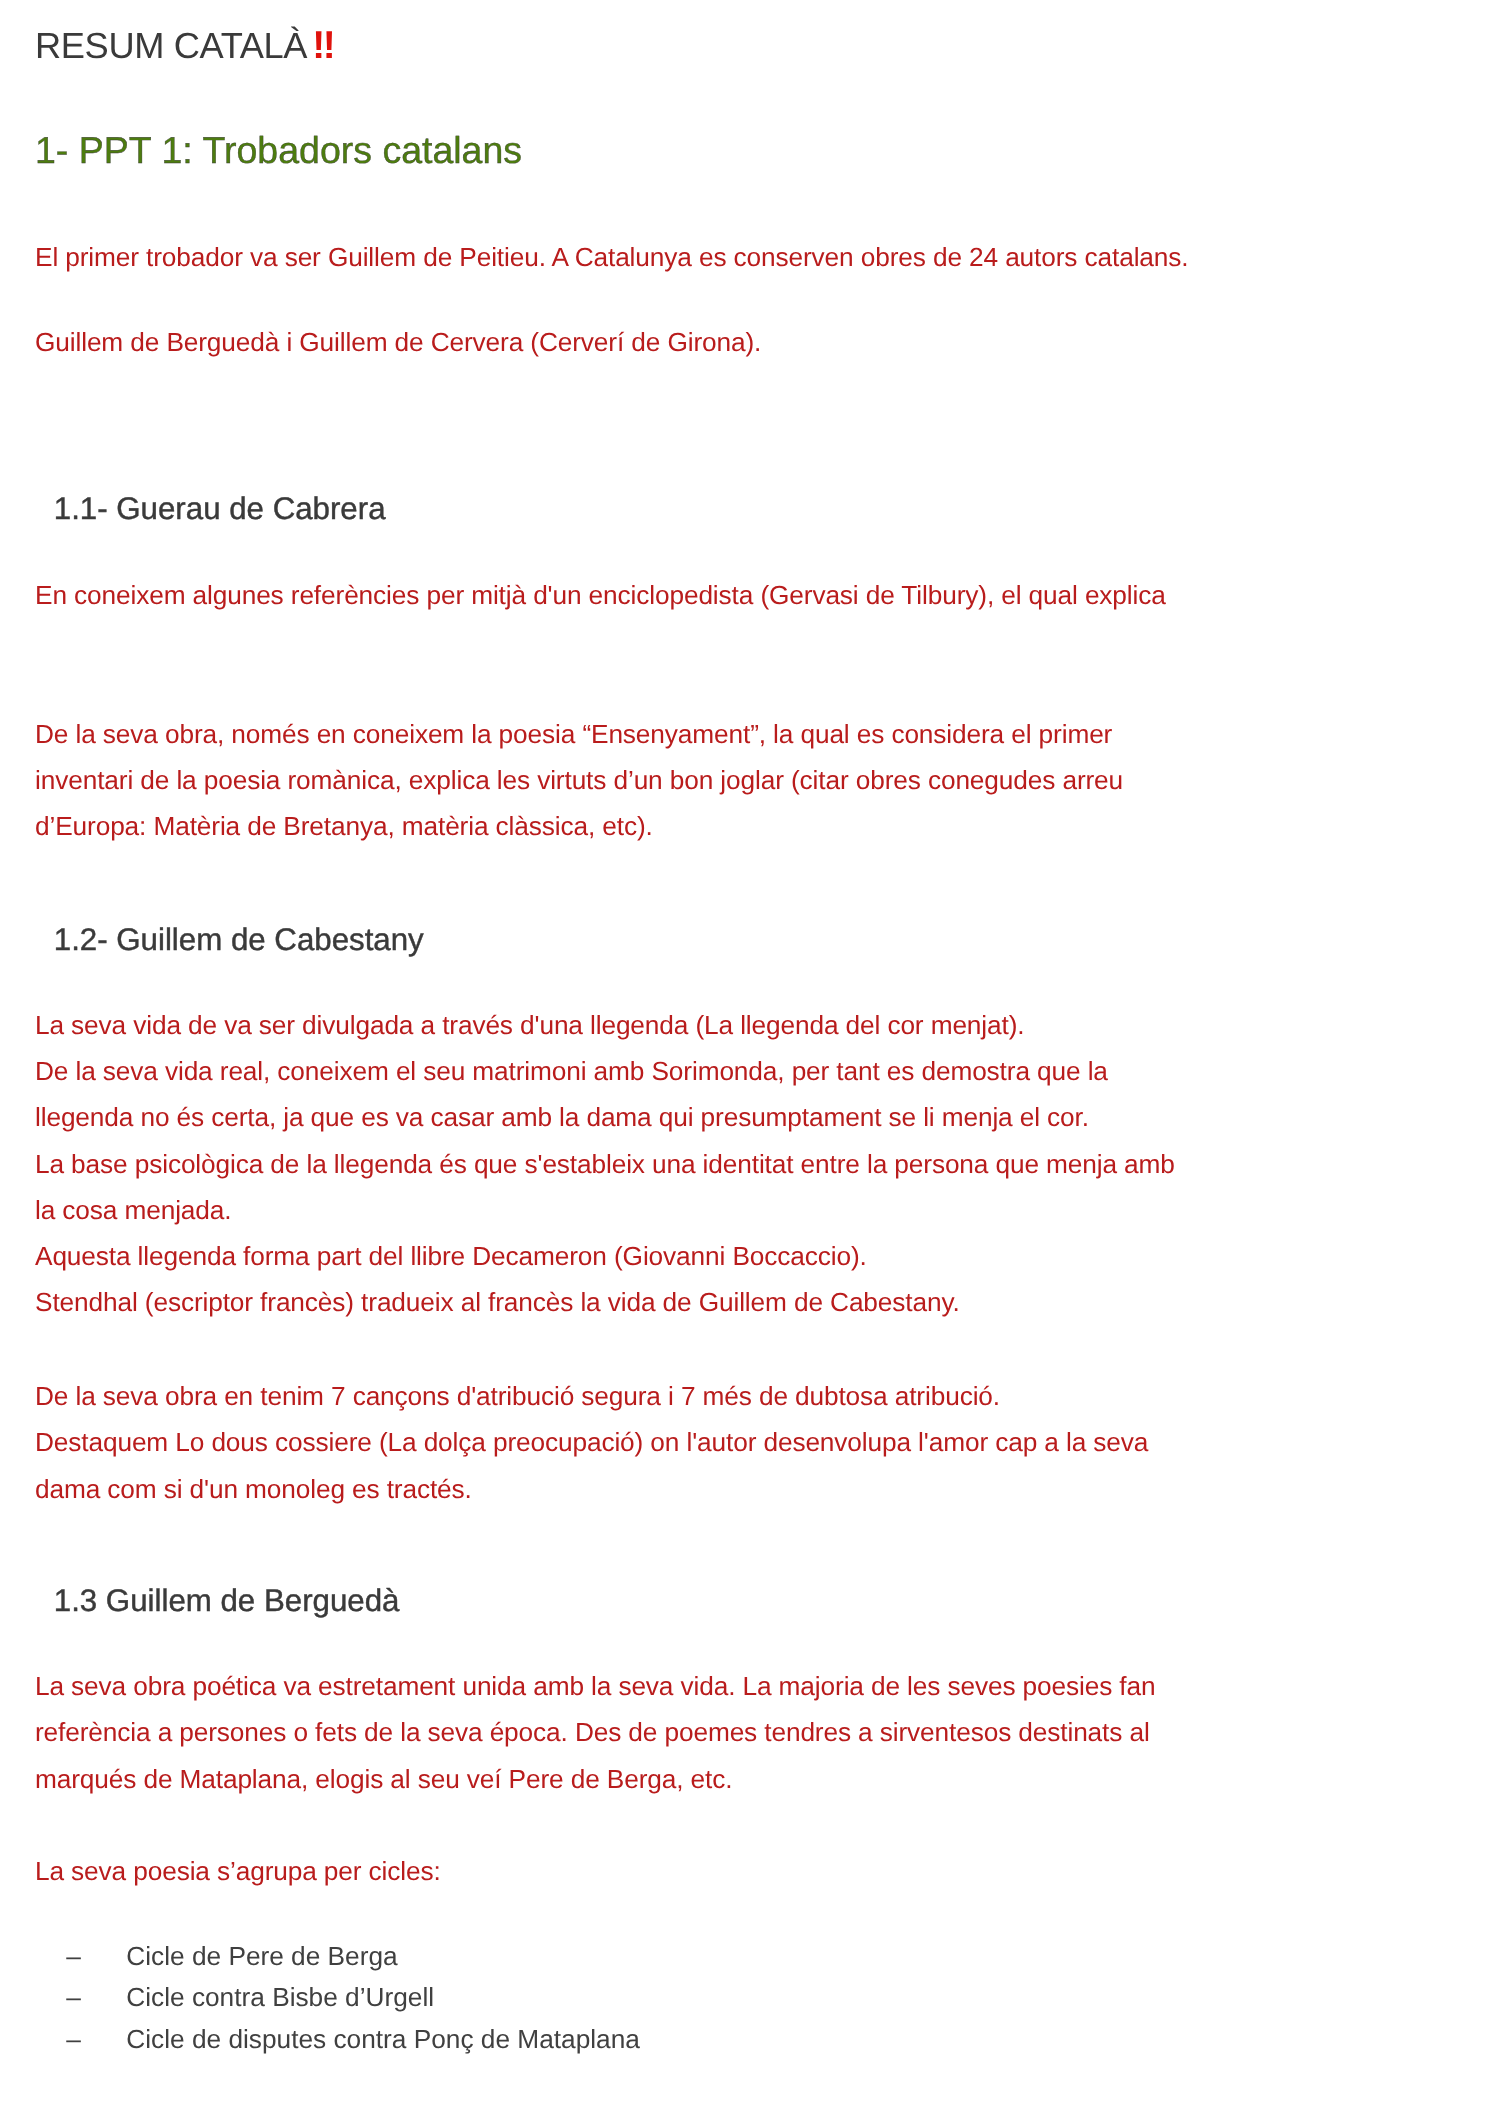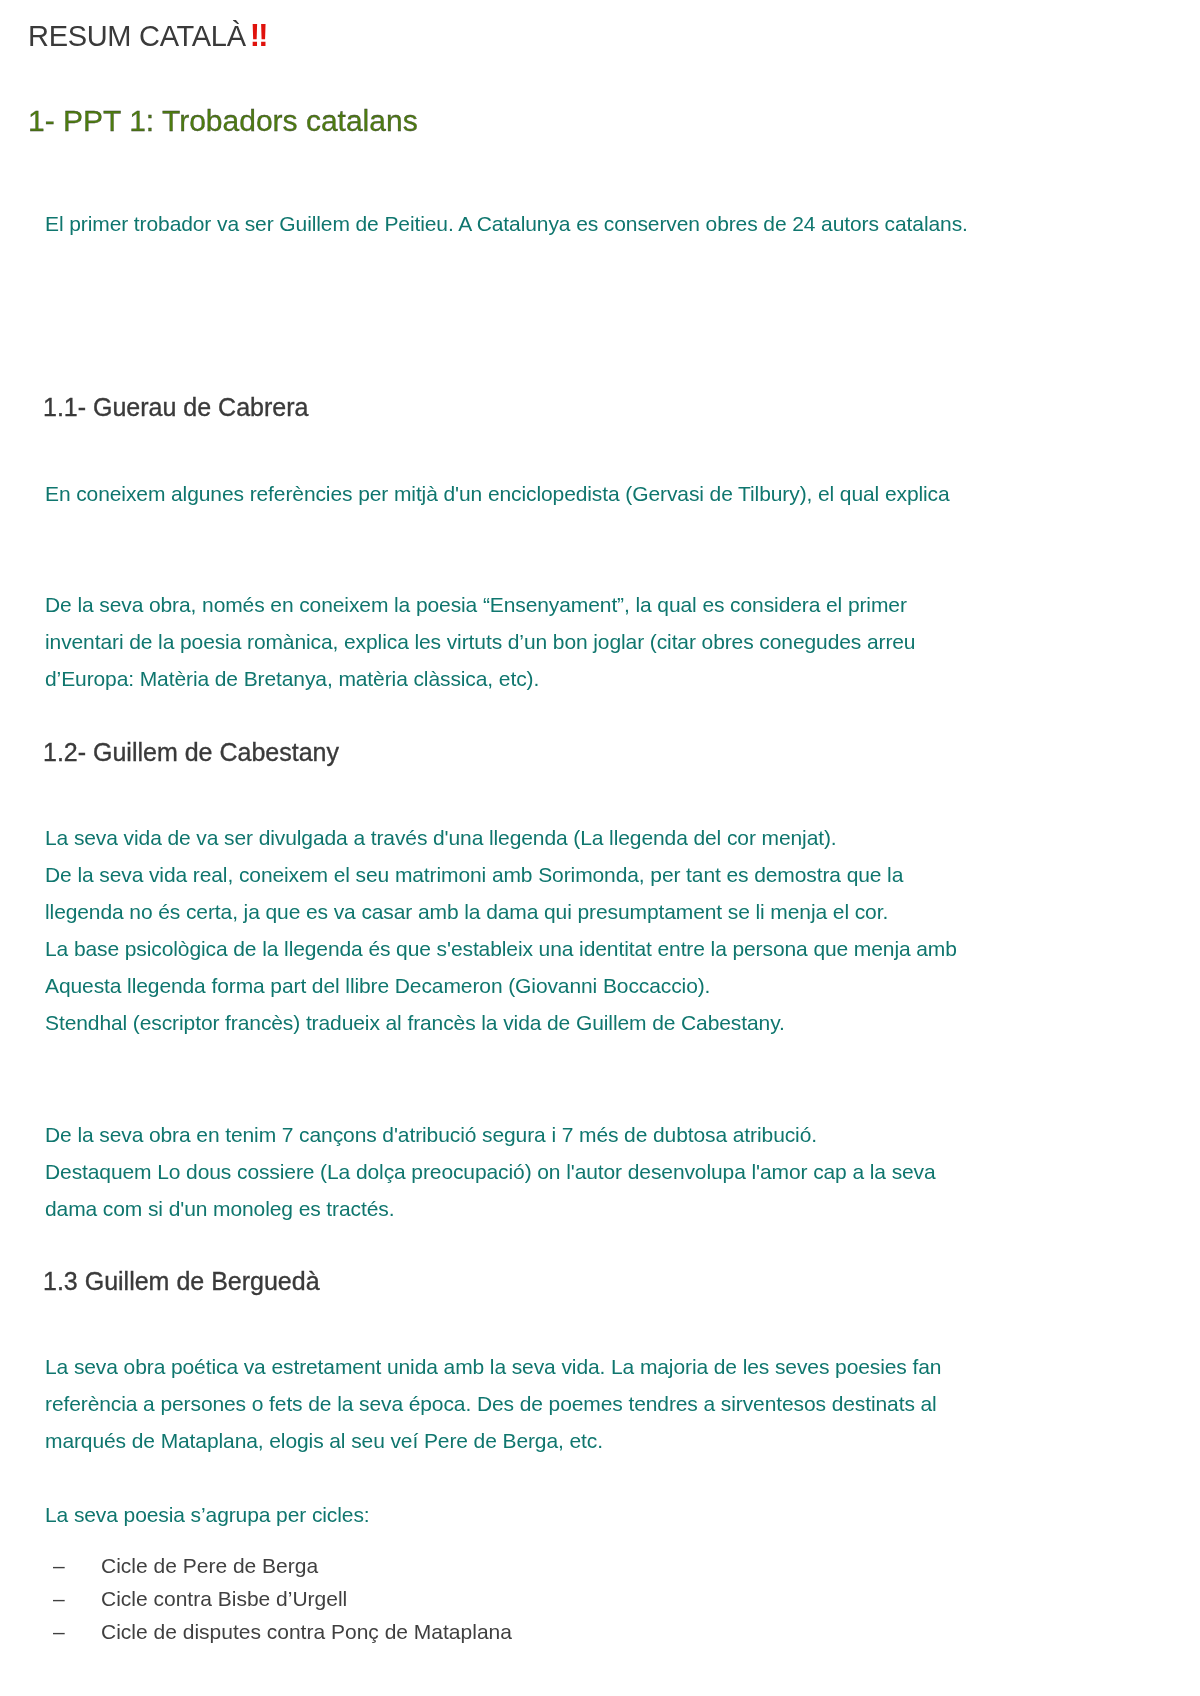--- a/index.html
+++ b/index.html
@@ -56,24 +56,24 @@
       margin: 15px;
       font-size: 25px;
       font-weight: 400;
       color: #3a3a3a;
       white-space: nowrap;
       -webkit-text-stroke: 0.35px #3a3a3a;
     }
     .p {
       position: absolute;
       left: 0;
-      margin: 17px;
+      margin: 0;
       font-size: 21px;
       line-height: 37px;
-      color: #0f766e;
+      color: #b91c1c;
       white-space: nowrap;
       letter-spacing: -0.1px;
     }
     .p .line { display: block; }
     .list {
       position: absolute;
       left: 0;
       top: 1549px;
       margin: 0;
       padding: 0;
@@ -100,20 +100,21 @@
 
   <h1 class="doc-title"><span>RESUM CATALÀ</span><span class="bang">‼</span></h1>
 
   <h2 class="h1">1- PPT 1: Trobadors catalans</h2>
 
   <p class="p" style="top:188px">
     <span class="line">El primer trobador va ser Guillem de Peitieu. A Catalunya es conserven obres de 24 autors catalans.</span>
   </p>
 
   <p class="p" style="top:256px">
+    <span class="line">Guillem de Berguedà i Guillem de Cervera (Cerverí de Girona).</span>
   </p>
 
   <h3 class="h2" style="top:378px">1.1- Guerau de Cabrera</h3>
 
   <p class="p" style="top:458px">
     <span class="line">En coneixem algunes referències per mitjà d'un enciclopedista (Gervasi de Tilbury), el qual explica</span>
   </p>
 
   <p class="p" style="top:569px">
     <span class="line">De la seva obra, només en coneixem la poesia “Ensenyament”, la qual es considera el primer</span>
@@ -121,20 +122,21 @@
     <span class="line">d’Europa: Matèria de Bretanya, matèria clàssica, etc).</span>
   </p>
 
   <h3 class="h2" style="top:723px">1.2- Guillem de Cabestany</h3>
 
   <p class="p" style="top:802px">
     <span class="line">La seva vida de va ser divulgada a través d'una llegenda (La llegenda del cor menjat).</span>
     <span class="line">De la seva vida real, coneixem el seu matrimoni amb Sorimonda, per tant es demostra que la</span>
     <span class="line">llegenda no és certa, ja que es va casar amb la dama qui presumptament se li menja el cor.</span>
     <span class="line">La base psicològica de la llegenda és que s'estableix una identitat entre la persona que menja amb</span>
+    <span class="line">la cosa menjada.</span>
     <span class="line">Aquesta llegenda forma part del llibre Decameron (Giovanni Boccaccio).</span>
     <span class="line">Stendhal (escriptor francès) tradueix al francès la vida de Guillem de Cabestany.</span>
   </p>
 
   <p class="p" style="top:1099px">
     <span class="line">De la seva obra en tenim 7 cançons d'atribució segura i 7 més de dubtosa atribució.</span>
     <span class="line">Destaquem Lo dous cossiere (La dolça preocupació) on l'autor desenvolupa l'amor cap a la seva</span>
     <span class="line">dama com si d'un monoleg es tractés.</span>
   </p>
 

